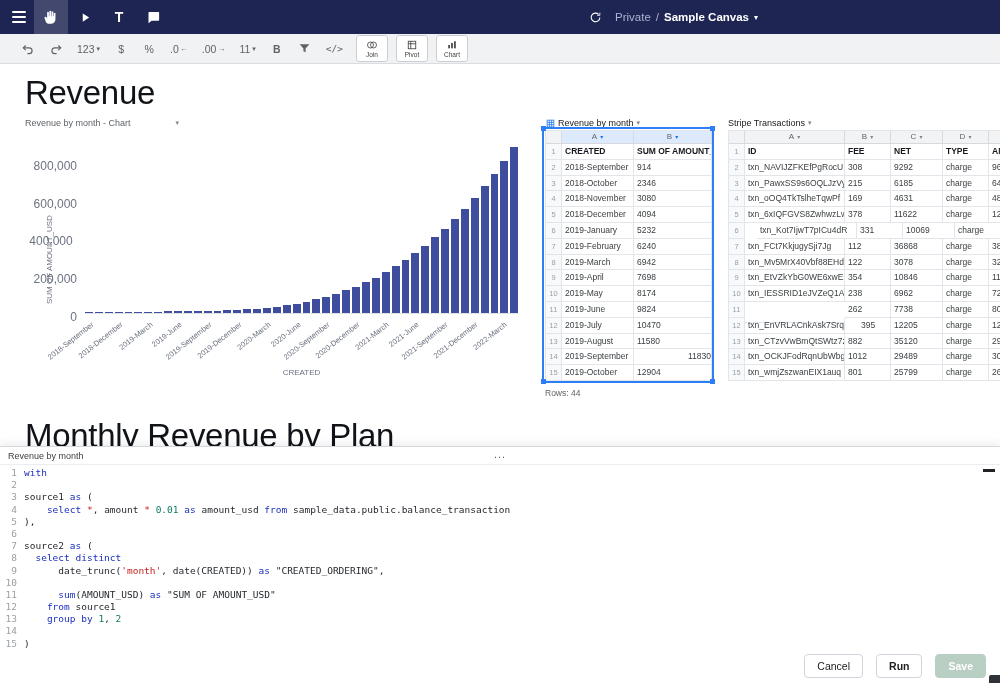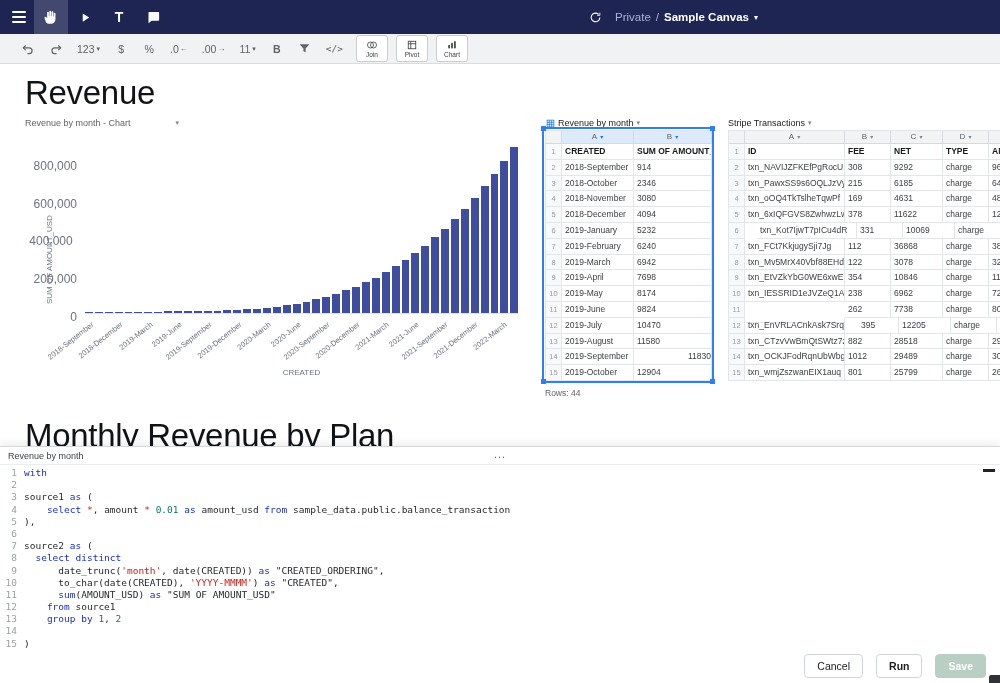--- a/index.html
+++ b/index.html
@@ -493,30 +493,30 @@
         <div class="cell rn" style="width: 16px;">11</div>
         <div class="cell dt" style="width: 100px; margin-top: 20px;">txn_5oiajd7mBEh7RisT</div>
         <div class="cell dt" style="width: 46px;">262</div>
         <div class="cell dt" style="width: 52px;">7738</div>
         <div class="cell dt" style="width: 46px;">charge</div>
         <div class="cell dt" style="width: 40px;">80</div>
       </div>
       <div class="srow">
         <div class="cell rn" style="width: 16px;">12</div>
         <div class="cell dt" style="width: 100px;">txn_EnVRLACnkAsk7Srq</div>
-        <div class="cell dt" style="width: 54px; padding-left: 16px;">395</div>
+        <div class="cell dt" style="width: 46px; padding-left: 16px;">395</div>
         <div class="cell dt" style="width: 52px;">12205</div>
         <div class="cell dt" style="width: 46px;">charge</div>
         <div class="cell dt" style="width: 40px;">12</div>
       </div>
       <div class="srow">
         <div class="cell rn" style="width: 16px;">13</div>
         <div class="cell dt" style="width: 100px;">txn_CTzvVwBmQtSWtz7z</div>
         <div class="cell dt" style="width: 46px;">882</div>
-        <div class="cell dt" style="width: 52px;">28518</div>
+        <div class="cell dt" style="width: 52px;">35120</div>
         <div class="cell dt" style="width: 46px;">charge</div>
         <div class="cell dt" style="width: 40px;">29</div>
       </div>
       <div class="srow">
         <div class="cell rn" style="width: 16px;">14</div>
         <div class="cell dt" style="width: 100px;">txn_OCKJFodRqnUbWbge</div>
         <div class="cell dt" style="width: 46px;">1012</div>
         <div class="cell dt" style="width: 52px;">29489</div>
         <div class="cell dt" style="width: 46px;">charge</div>
         <div class="cell dt" style="width: 40px;">30</div>
@@ -571,21 +571,20 @@
       <div class="cl">
         <span class="ln">8</span>
         <span class="ct"><span class="p">  </span><span class="k">select</span><span class="p"> </span><span class="k">distinct</span></span>
       </div>
       <div class="cl">
         <span class="ln">9</span>
         <span class="ct"><span class="p">      date_trunc(</span><span class="s">'month'</span><span class="p">, date(CREATED)) </span><span class="k">as</span><span class="p"> "CREATED_ORDERING",</span></span>
       </div>
       <div class="cl">
         <span class="ln">10</span>
-        <span class="ct"><span class="p">      to_char(date(CREATED), </span><span class="s">'YYYY-MMMM'</span><span class="p">) </span><span class="k">as</span><span class="p"> "CREATED",</span></span>
       </div>
       <div class="cl">
         <span class="ln">11</span>
         <span class="ct"><span class="p">      </span><span class="k">sum</span><span class="p">(AMOUNT_USD) </span><span class="k">as</span><span class="p"> "SUM OF AMOUNT_USD"</span></span>
       </div>
       <div class="cl">
         <span class="ln">12</span>
         <span class="ct"><span class="p">    </span><span class="k">from</span><span class="p"> source1</span></span>
       </div>
       <div class="cl">

